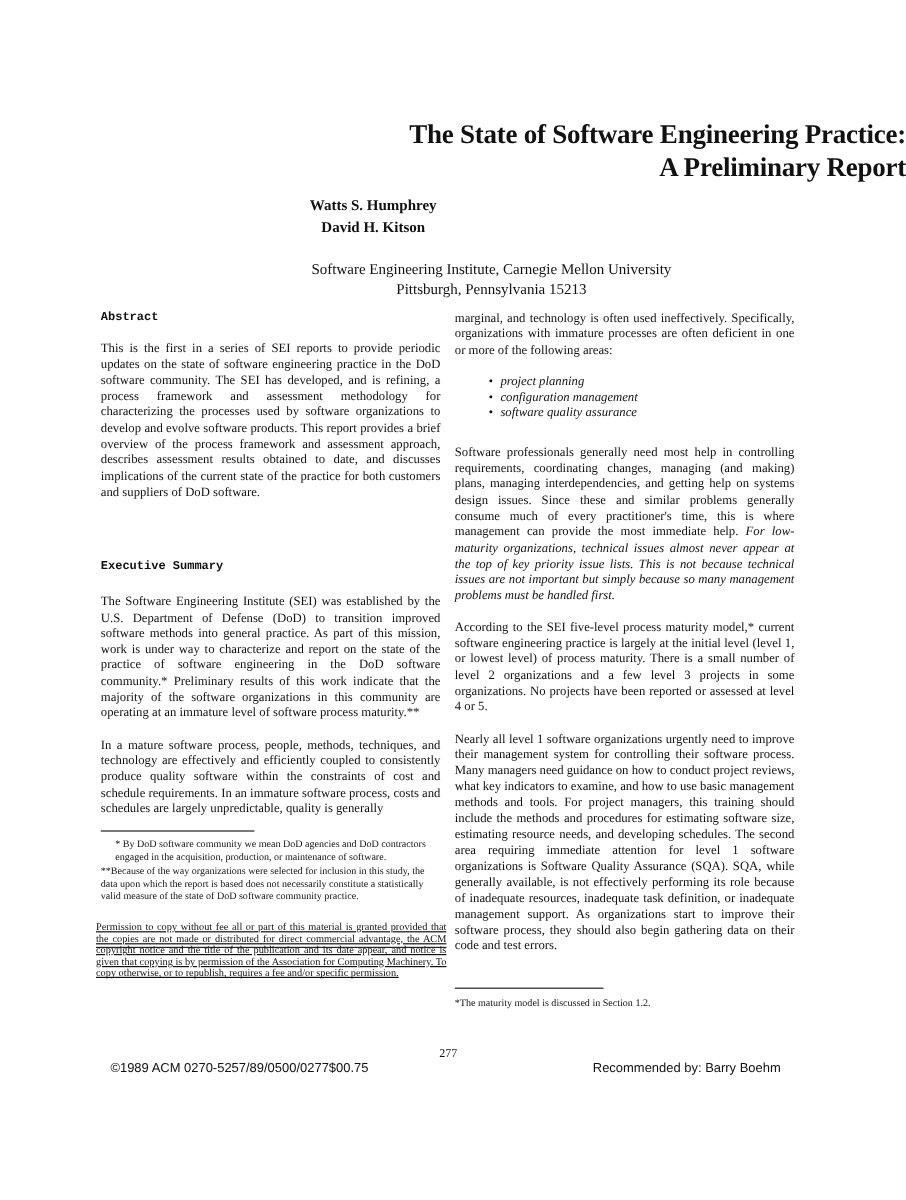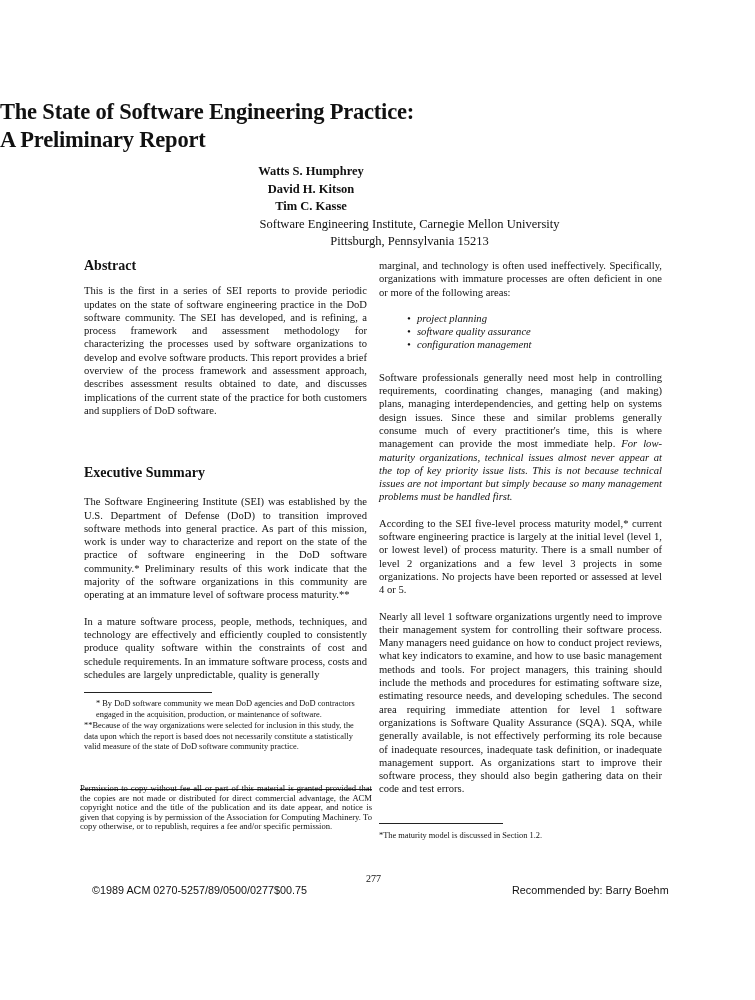--- a/index.html
+++ b/index.html
@@ -1,51 +1,50 @@
 <!DOCTYPE html>
 <html><head>
 <meta charset="utf-8">
 <style>
   html, body { margin: 0; padding: 0; background: #ffffff; }
   body { width: 755px; height: 1000px; position: relative; overflow: hidden;
          font-family: "Liberation Serif", "DejaVu Serif", serif; color: #111; }
-  .title { position: absolute; left: 0; width: 755px; top: 98px; text-align: left;
+  .title { position: absolute; left: 0; width: 755px; top: 98px; text-align: right;
            font-weight: bold; font-size: 22.5px; line-height: 28px; letter-spacing: -0.2px; }
   .authors { position: absolute; left: 0; width: 622px; top: 163px; text-align: center;
              font-weight: bold; font-size: 12.5px; line-height: 17.5px; }
   .affil { position: absolute; left: 0; width: 755px; top: 216px; text-align: center;
            font-size: 12.5px; line-height: 16.5px; padding-left: 32px; }
   .col { position: absolute; width: 283px; font-size: 10.6px; line-height: 13.3px; }
   .col p { margin: 0; text-align: justify; }
   .left { left: 84px; }
   .right { left: 379px; }
-  .heading { text-align: center; font-weight: bold; font-size: 14px; }
+  .heading { text-align: center; font-weight: bold; font-size: 10px; font-family: Liberation Mono, monospace; }
   .bullets { list-style: none; margin: 0; padding: 0 0 0 28px; font-style: italic; }
   .bullets li { line-height: 13.3px; }
   .bullets li::before { content: "\2022"; display: inline-block; width: 10px; }
   .rule { position: absolute; height: 0; border-top: 1px solid #222; }
   .fn { position: absolute; font-size: 8.4px; line-height: 10.6px; width: 280px; text-align: left; }
-  .perm { position: absolute; left: 80px; top: 784px; width: 292px; font-size: 8.6px;
-          line-height: 9.6px; text-align: justify; }
+  .perm { position: absolute; left: 80px; top: 768px; width: 292px; font-size: 8.6px;
+          line-height: 9.6px; text-align: justify; text-decoration: underline; }
   .footer { position: absolute; font-family: "Liberation Sans", "DejaVu Sans", sans-serif; font-size: 10.8px; }
   .pagenum { position: absolute; left: 366px; top: 873px; font-size: 10px; }
   em { }
 </style>
 </head>
 <body>
 
 <div class="title">
   <div>The State of Software Engineering Practice:</div>
   <div>A Preliminary Report</div>
 </div>
 
 <div class="authors">
   <div>Watts S. Humphrey</div>
   <div>David H. Kitson</div>
-  <div>Tim C. Kasse</div>
 </div>
 
 <div class="affil">
   <div>Software Engineering Institute, Carnegie Mellon University</div>
   <div>Pittsburgh, Pennsylvania  15213</div>
 </div>
 
 <div class="col left" style="top:259px;">
   <p class="heading">Abstract</p>
   <p style="margin-top:12px;">This is the first in a series of SEI reports to provide periodic updates on the state of software engineering practice in the DoD software community.  The SEI has developed, and is refining, a process framework and assessment methodology for characterizing the processes used by software organizations to develop and evolve software products.  This report provides a brief overview of the process framework and assessment approach, describes assessment results obtained to date, and discusses implications of the current state of the practice for both customers and suppliers of DoD software.</p>
@@ -61,26 +60,26 @@
 <div class="fn" style="left:96px; top:699px;">* By DoD software community we mean DoD agencies and DoD contractors engaged in the acquisition, production, or maintenance of software.</div>
 <div class="fn" style="left:84px; top:721px;">**Because of the way organizations were selected for inclusion in this study, the data upon which the report is based does not necessarily constitute a statistically valid measure of the state of DoD software community practice.</div>
 
 <div class="rule" style="left:80px; top:789px; width:292px;"></div>
 <div class="perm">Permission to copy without fee all or part of this material is granted provided that the copies are not made or distributed for direct commercial advantage, the ACM copyright notice and the title of the publication and its date appear, and notice is given that copying is by permission of the Association for Computing Machinery. To copy otherwise, or to republish, requires a fee and/or specific permission.</div>
 
 <div class="col right" style="top:259px;">
   <p>marginal, and technology is often used ineffectively.  Specifically, organizations with immature processes are often deficient in one or more of the following areas:</p>
   <ul class="bullets" style="margin-top:13px;">
     <li>project planning</li>
+    <li>configuration management</li>
     <li>software quality assurance</li>
-    <li>configuration management</li>
   </ul>
   <p style="margin-top:19px;"><span>Software professionals generally need most help in controlling requirements, coordinating changes, managing (and making) plans, managing interdependencies, and getting help on systems design issues.  Since these and similar problems generally consume much of every practitioner's time, this is where management can provide the most immediate help.  </span><em>For low-maturity organizations, technical issues almost never appear at the top of key priority issue lists. This is not because technical issues are not important but simply because so many management problems must be handled first.</em></p>
   <p style="margin-top:13px;">According to the SEI five-level process maturity model,* current software engineering practice is largely at the initial level (level 1, or lowest level) of process maturity.  There is a small number of level 2 organizations and a few level 3 projects in some organizations.  No projects have been reported or assessed at level 4 or 5.</p>
   <p style="margin-top:13px;">Nearly all level 1 software organizations urgently need to improve their management system for controlling their software process.  Many managers need guidance on how to conduct project reviews, what key indicators to examine, and how to use basic management methods and tools. For project managers, this training should include the methods and procedures for estimating software size, estimating resource needs, and developing schedules.  The second area requiring immediate attention for level 1 software organizations is Software Quality Assurance (SQA).  SQA, while generally available, is not effectively performing its role because of inadequate resources, inadequate task definition, or inadequate management support.  As organizations start to improve their software process, they should also begin gathering data on their code and test errors.</p>
 </div>
 
 <div class="rule" style="left:379px; top:823px; width:124px;"></div>
 <div class="fn" style="left:379px; top:831px;">*The maturity model is discussed in Section 1.2.</div>
 
 <div class="pagenum">277</div>
 <div class="footer" style="left:92px; top:884px;">©1989 ACM 0270-5257/89/0500/0277$00.75</div>
-<div class="footer" style="left:494px; top:884px;margin-left:18px;">Recommended by: Barry Boehm</div>
+<div class="footer" style="left:494px; top:884px;">Recommended by: Barry Boehm</div>
 
 </body></html>

